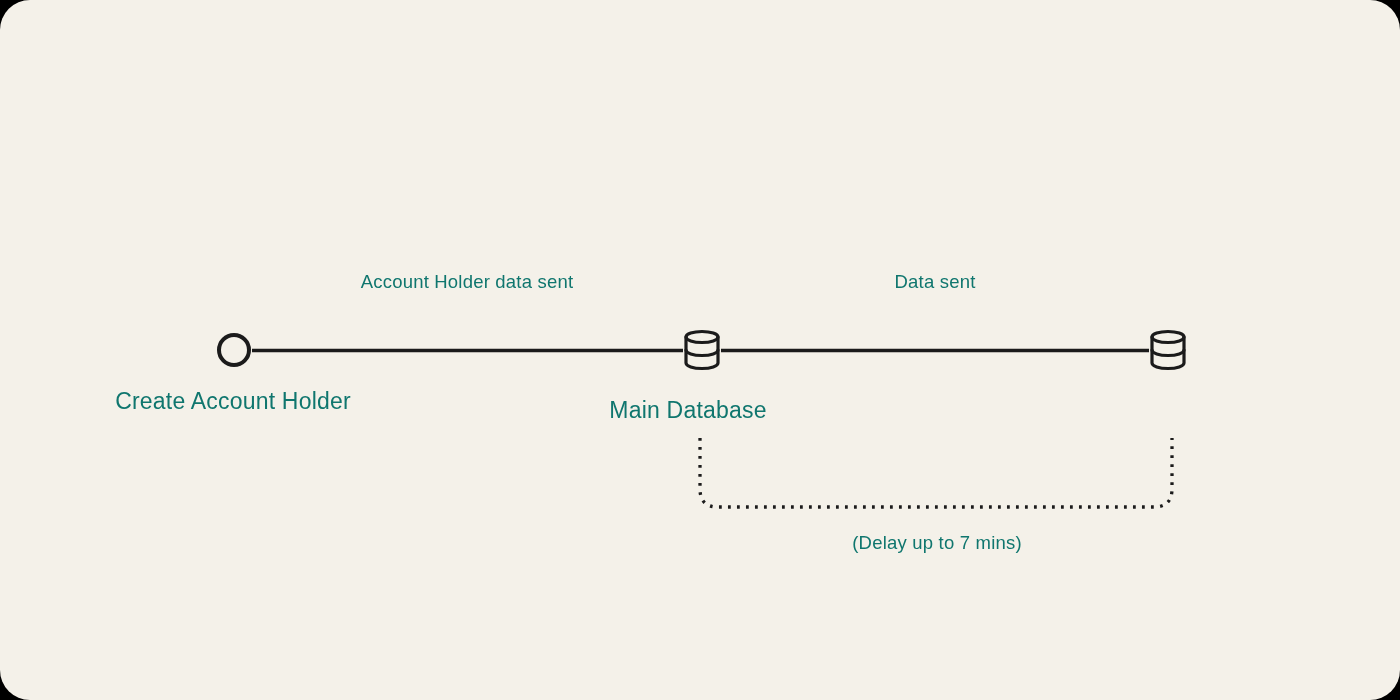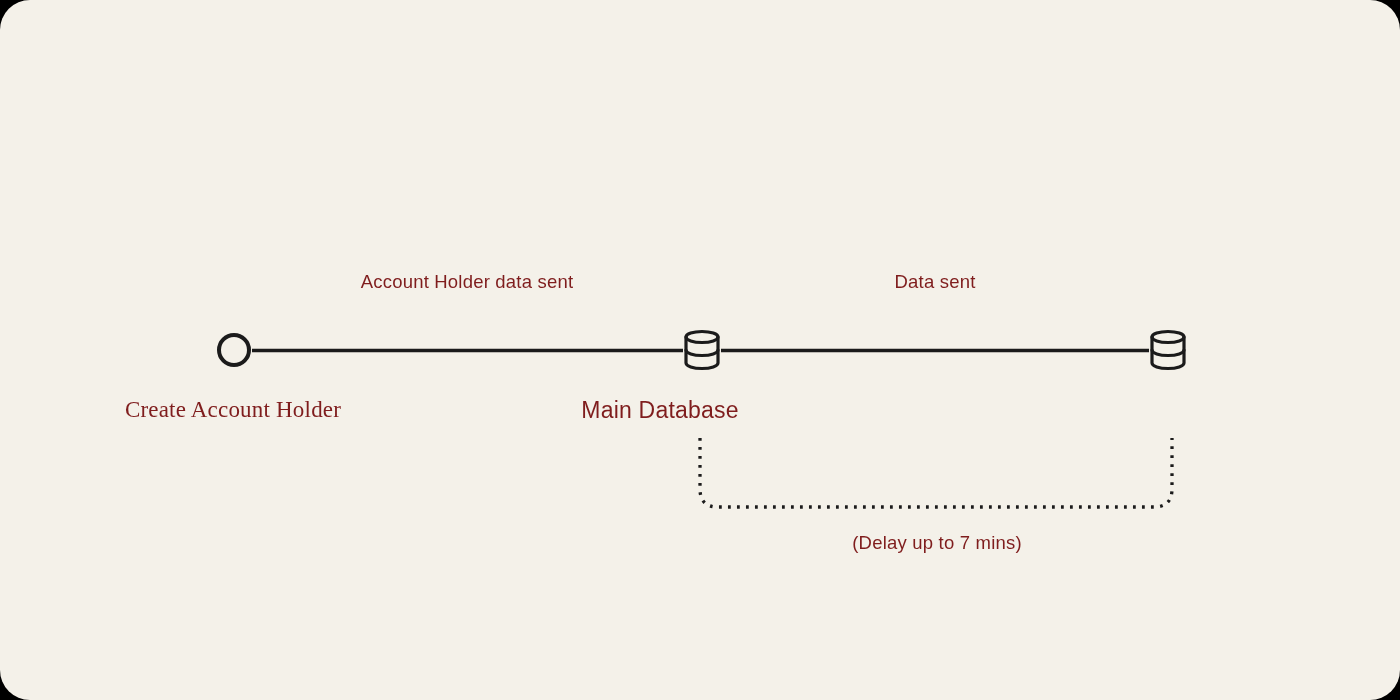--- a/index.html
+++ b/index.html
@@ -23,21 +23,21 @@
   svg.diagram-layer {
     position: absolute;
     left: 0;
     top: 0;
   }
   .lbl {
     position: absolute;
     transform: translateX(-50%);
     white-space: nowrap;
     text-align: center;
-    color: #7f1d1d;
+    color: #0f766e;
   }
   .node-lbl {
     font-size: 23px;
     letter-spacing: 0.2px;
     line-height: 26px;
   }
   .edge-lbl {
     font-size: 18.5px;
     letter-spacing: 0.2px;
     line-height: 22px;
@@ -64,23 +64,23 @@
 
     <g fill="none" stroke="#1b1b1b" stroke-width="3.2" stroke-linecap="round">
       <ellipse cx="1168" cy="337" rx="16" ry="5.5"></ellipse>
       <path d="M1152 337 v26 a16 5.5 0 0 0 32 0 v-26"></path>
       <path d="M1152 350 a16 5.5 0 0 0 32 0"></path>
     </g>
 
     <path d="M700 438 V489 Q700 507 718 507 H1154 Q1172 507 1172 489 V438" fill="none" stroke="#1b1b1b" stroke-width="3.3" stroke-dasharray="2.8 6.2"></path>
   </svg>
 
-  <div class="lbl node-lbl" style="left:233px; top:397px;font-family:Liberation Serif, serif;">Create Account Holder</div>
+  <div class="lbl node-lbl" style="left:233px; top:388px;">Create Account Holder</div>
 
-  <div class="lbl node-lbl" style="left:660px; top:397px;">Main Database</div>
+  <div class="lbl node-lbl" style="left:688px; top:397px;">Main Database</div>
 
 
   <div class="lbl edge-lbl" style="left:467px; top:271px;">Account Holder data sent</div>
 
   <div class="lbl edge-lbl" style="left:935px; top:271px;">Data sent</div>
 
   <div class="lbl edge-lbl" style="left:937px; top:532px;">(Delay up to 7 mins)</div>
 
 </div>
 

